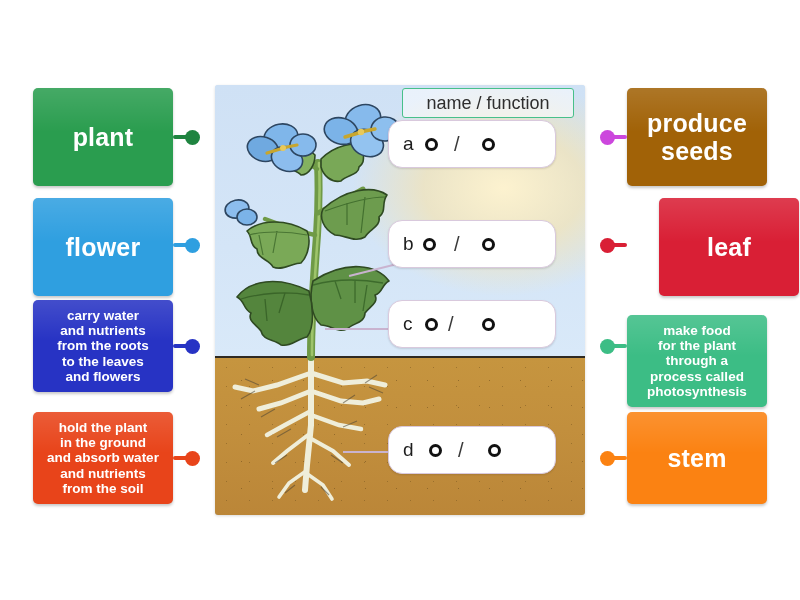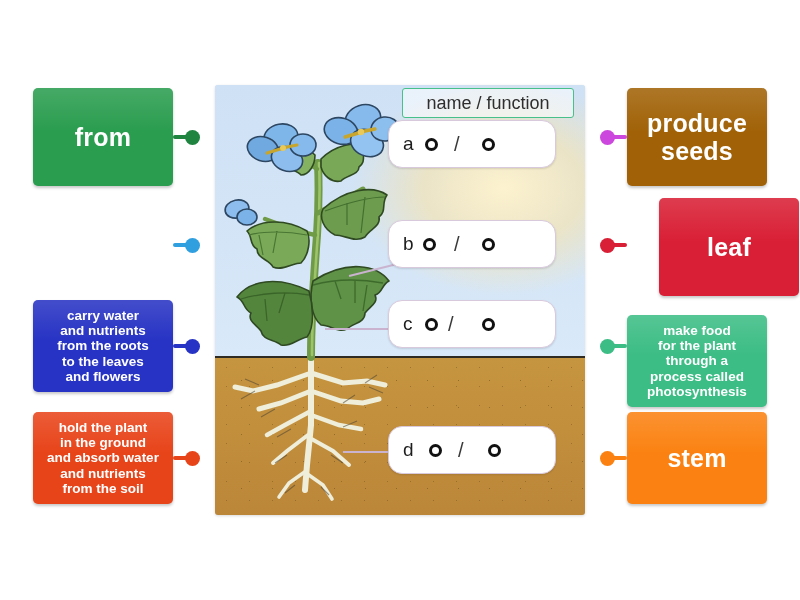--- a/index.html
+++ b/index.html
@@ -286,25 +286,28 @@
   </div>
 
   <div class="dropzone" style="left:388px; top:426px; width:168px; height:48px;">
     <span class="dz-letter">d</span>
     <span class="ring" style="margin-left:6px;"></span>
     <span class="dz-slash" style="margin-left:16px;">/</span>
     <span class="ring" style="margin-left:24px;"></span>
   </div>
 
   <div class="tile big" style="left:33px; top:88px; width:140px; height:98px; background:#2a9d4f;">
-    <span class="tile-text">from</span>
+    <span class="tile-text">plant</span>
   </div>
   <div class="conn" style="left:173px; top:135px; width:16px; background:#1f8440;"></div>
   <div class="dot" style="left:185px; top:130px; background:#1f8440;"></div>
 
+  <div class="tile big" style="left:33px; top:198px; width:140px; height:98px; background:#2f9fe0;">
+    <span class="tile-text">flower</span>
+  </div>
   <div class="conn" style="left:173px; top:243px; width:16px; background:#2f9fe0;"></div>
   <div class="dot" style="left:185px; top:238px; background:#2f9fe0;"></div>
 
   <div class="tile small" style="left:33px; top:300px; width:140px; height:92px; background:#2733c4;">
     <span class="tile-text">carry water
 and nutrients
 from the roots
 to the leaves
 and flowers</span>
   </div>

